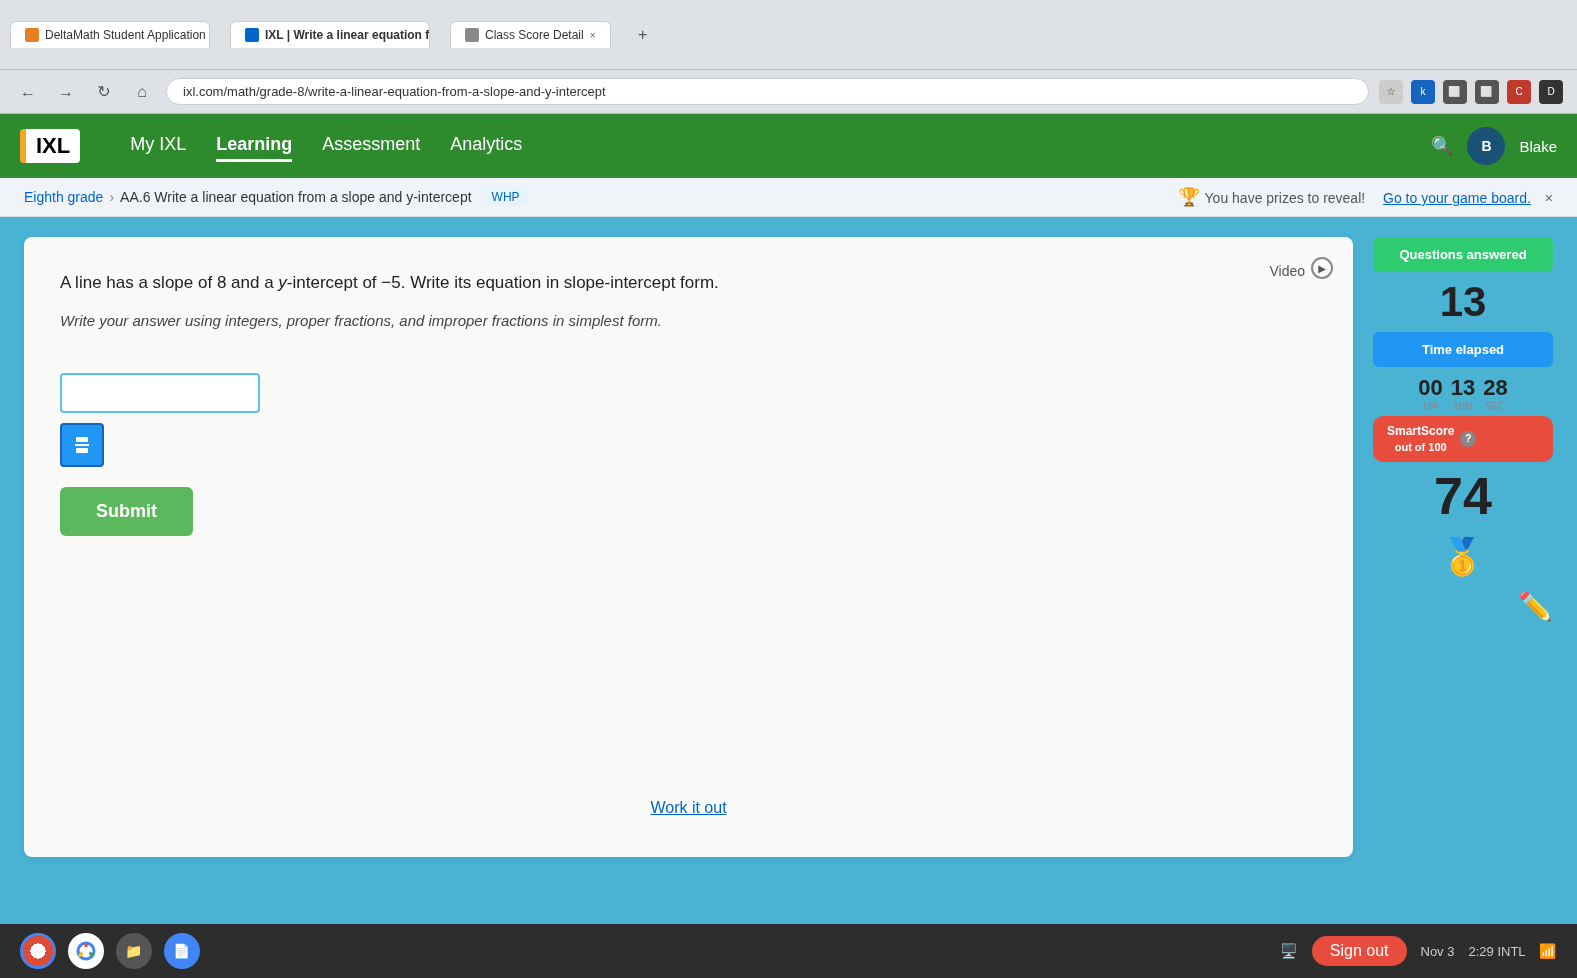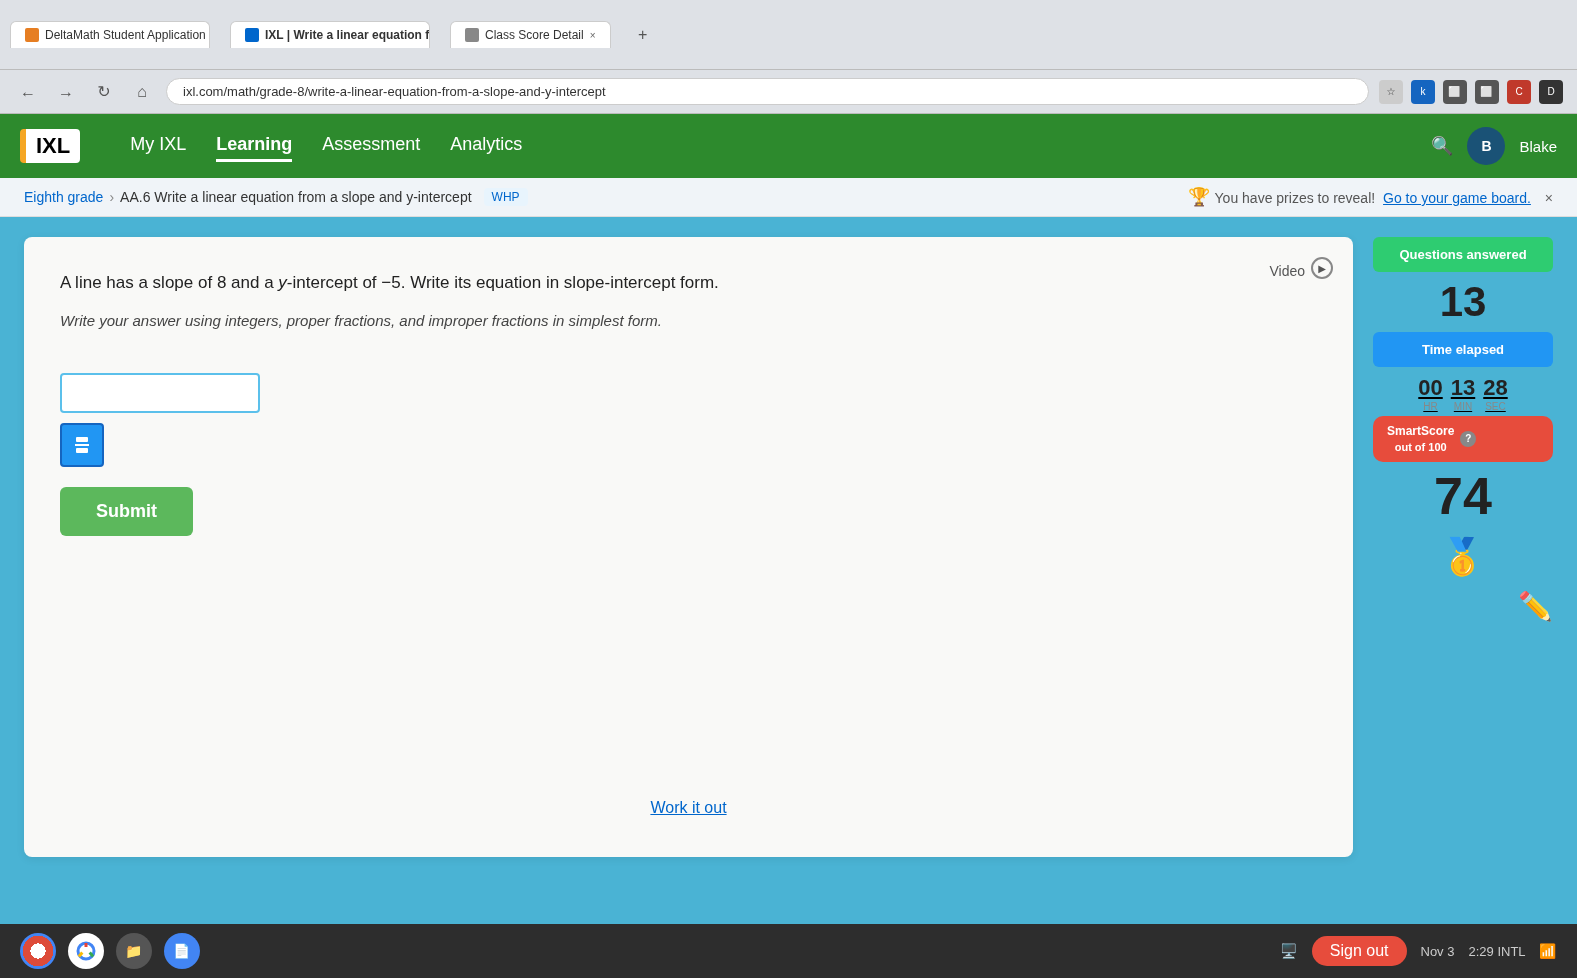--- a/index.html
+++ b/index.html
@@ -308,21 +308,20 @@
     .stat-card.time-elapsed .label {
       font-size: 13px;
       font-weight: bold;
     }
     .time-display {
       display: flex;
       justify-content: center;
       align-items: flex-end;
       gap: 8px;
       padding: 8px 0 4px;
-      text-decoration: underline;
     }
     .time-unit {
       text-align: center;
     }
     .time-value {
       font-size: 22px;
       font-weight: bold;
       color: #222;
     }
     .time-label {
@@ -479,21 +478,21 @@
 </div>
 
 <div class="breadcrumb-bar">
   <a class="breadcrumb-link">Eighth grade</a>
   <span class="breadcrumb-sep">›</span>
   <span class="breadcrumb-current">AA.6 Write a linear equation from a slope and y-intercept</span>
   <span class="breadcrumb-tag">WHP</span>
   <div style="margin-left:auto;">
     <span class="trophy-icon">🏆</span>
     <span>You have prizes to reveal!</span>
-    <a style="color:#0066cc;text-decoration:underline;cursor:pointer;margin-left:4px;">Go to your game board.</a>
+    <a style="color:#0066cc;text-decoration:underline;cursor:pointer;margin-left:14px;">Go to your game board.</a>
     <span class="prize-close" style="margin-left:10px;">×</span>
   </div>
 </div>
 
 <div class="main-area">
 
   <div class="question-card">
     
     <div class="video-link">
       <span>Video</span>

